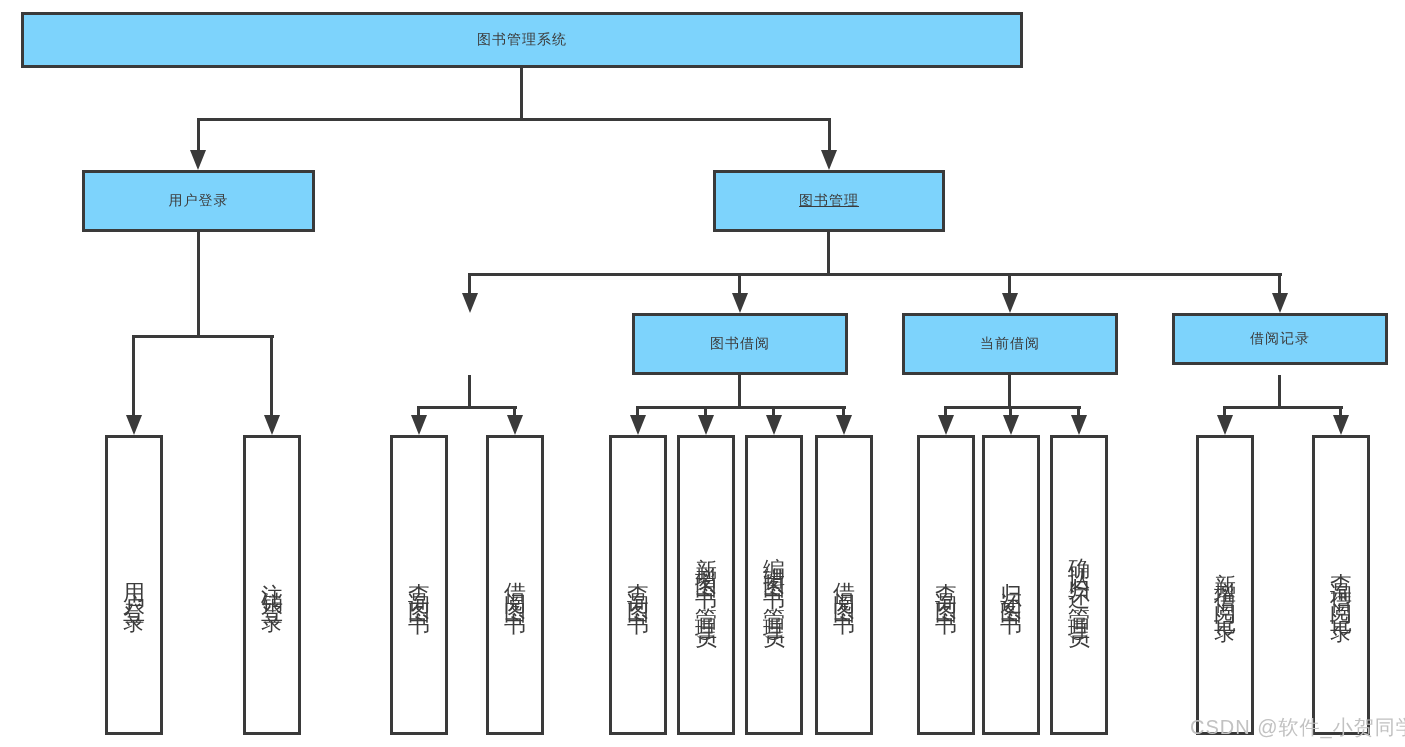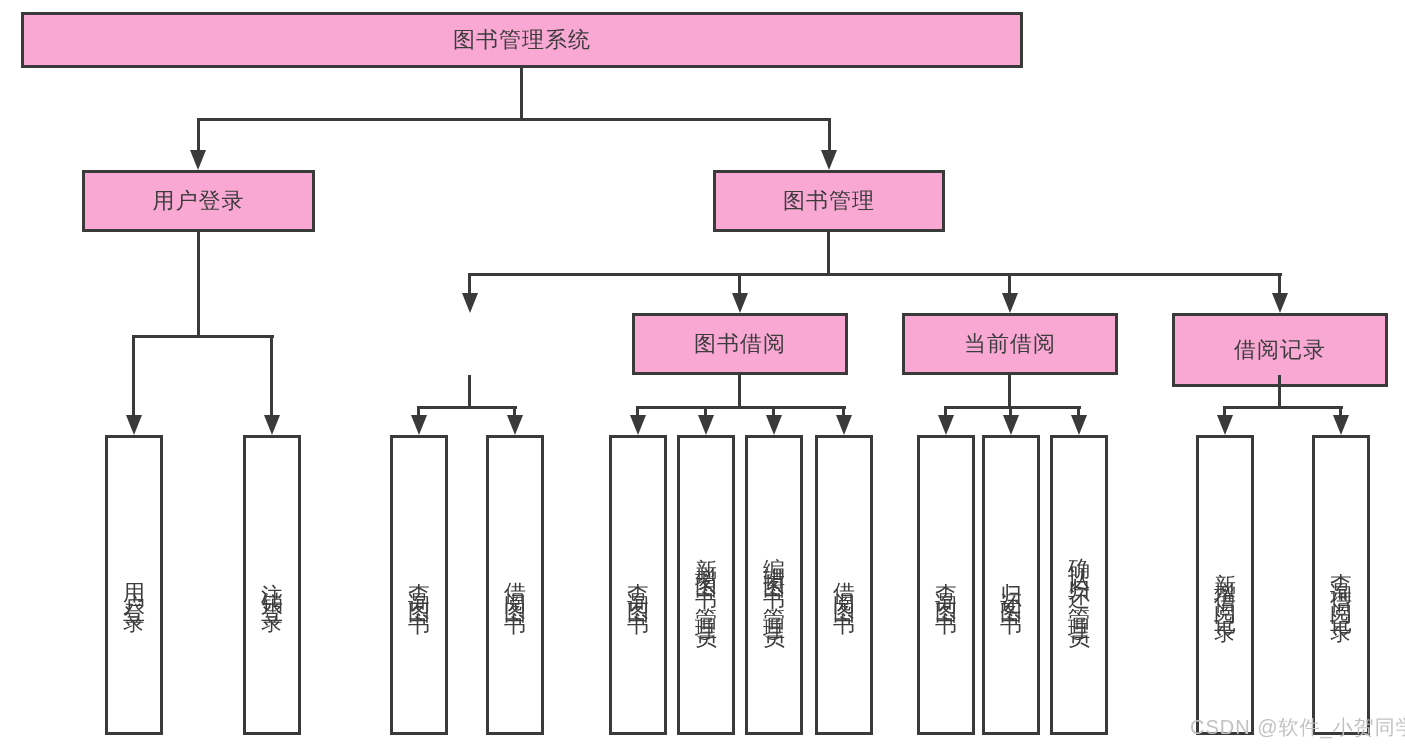--- a/index.html
+++ b/index.html
@@ -14,25 +14,25 @@
     position:relative;
     width:1405px;
     height:747px;
     background:var(--bg);
     overflow:hidden;
   }
   .node{
     position:absolute;
     box-sizing:border-box;
     border:3px solid var(--line);
-    background:#f9a8d4;
+    background:#7dd3fc;
     display:flex;
     align-items:center;
     justify-content:center;
-    font-size:22px;
+    font-size:14px;
     color:var(--text);
     letter-spacing:1px;
     white-space:nowrap;
   }
   .vnode{
     position:absolute;
     box-sizing:border-box;
     border:3px solid var(--line);
     background:#fff;
     width:58px;
@@ -74,21 +74,21 @@
   <div class="node" style="left:21px;top:12px;width:1002px;height:56px;">图书管理系统</div>
 
   <div class="vline" style="left:520px;top:68px;height:50px;"></div>
   <div class="hline" style="left:197px;top:118px;width:634px;"></div>
   <div class="vline" style="left:197px;top:118px;height:33px;"></div>
   <div class="arrow" style="left:190px;top:150px;"></div>
   <div class="vline" style="left:828px;top:118px;height:33px;"></div>
   <div class="arrow" style="left:821px;top:150px;"></div>
 
   <div class="node" style="left:82px;top:170px;width:233px;height:62px;">用户登录</div>
-  <div class="node" style="left:713px;top:170px;width:232px;height:62px;">图书管理</div>
+  <div class="node" style="left:713px;top:170px;width:232px;height:62px;text-decoration:underline;">图书管理</div>
 
   <div class="vline" style="left:197px;top:232px;height:103px;"></div>
   <div class="hline" style="left:132px;top:335px;width:142px;"></div>
   <div class="vline" style="left:132px;top:335px;height:81px;"></div>
   <div class="arrow" style="left:126px;top:415px;"></div>
   <div class="vline" style="left:270px;top:335px;height:81px;"></div>
   <div class="arrow" style="left:264px;top:415px;"></div>
 
   <div class="vline" style="left:827px;top:232px;height:41px;"></div>
   <div class="hline" style="left:468px;top:273px;width:814px;"></div>
@@ -96,21 +96,21 @@
   <div class="arrow" style="left:462px;top:293px;"></div>
   <div class="vline" style="left:738px;top:273px;height:22px;"></div>
   <div class="arrow" style="left:732px;top:293px;"></div>
   <div class="vline" style="left:1008px;top:273px;height:22px;"></div>
   <div class="arrow" style="left:1002px;top:293px;"></div>
   <div class="vline" style="left:1278px;top:273px;height:22px;"></div>
   <div class="arrow" style="left:1272px;top:293px;"></div>
 
   <div class="node" style="left:902px;top:313px;width:216px;height:62px;">当前借阅</div>
   <div class="node" style="left:632px;top:313px;width:216px;height:62px;">图书借阅</div>
-  <div class="node" style="left:1172px;top:313px;width:216px;height:74px;">借阅记录</div>
+  <div class="node" style="left:1172px;top:313px;width:216px;height:52px;">借阅记录</div>
 
   <div class="vline" style="left:468px;top:375px;height:31px;"></div>
   <div class="hline" style="left:417px;top:406px;width:100px;"></div>
   <div class="vline" style="left:417px;top:406px;height:12px;"></div>
   <div class="arrow" style="left:411px;top:415px;"></div>
   <div class="vline" style="left:513px;top:406px;height:12px;"></div>
   <div class="arrow" style="left:507px;top:415px;"></div>
 
   <div class="vline" style="left:738px;top:375px;height:31px;"></div>
   <div class="hline" style="left:636px;top:406px;width:210px;"></div>

